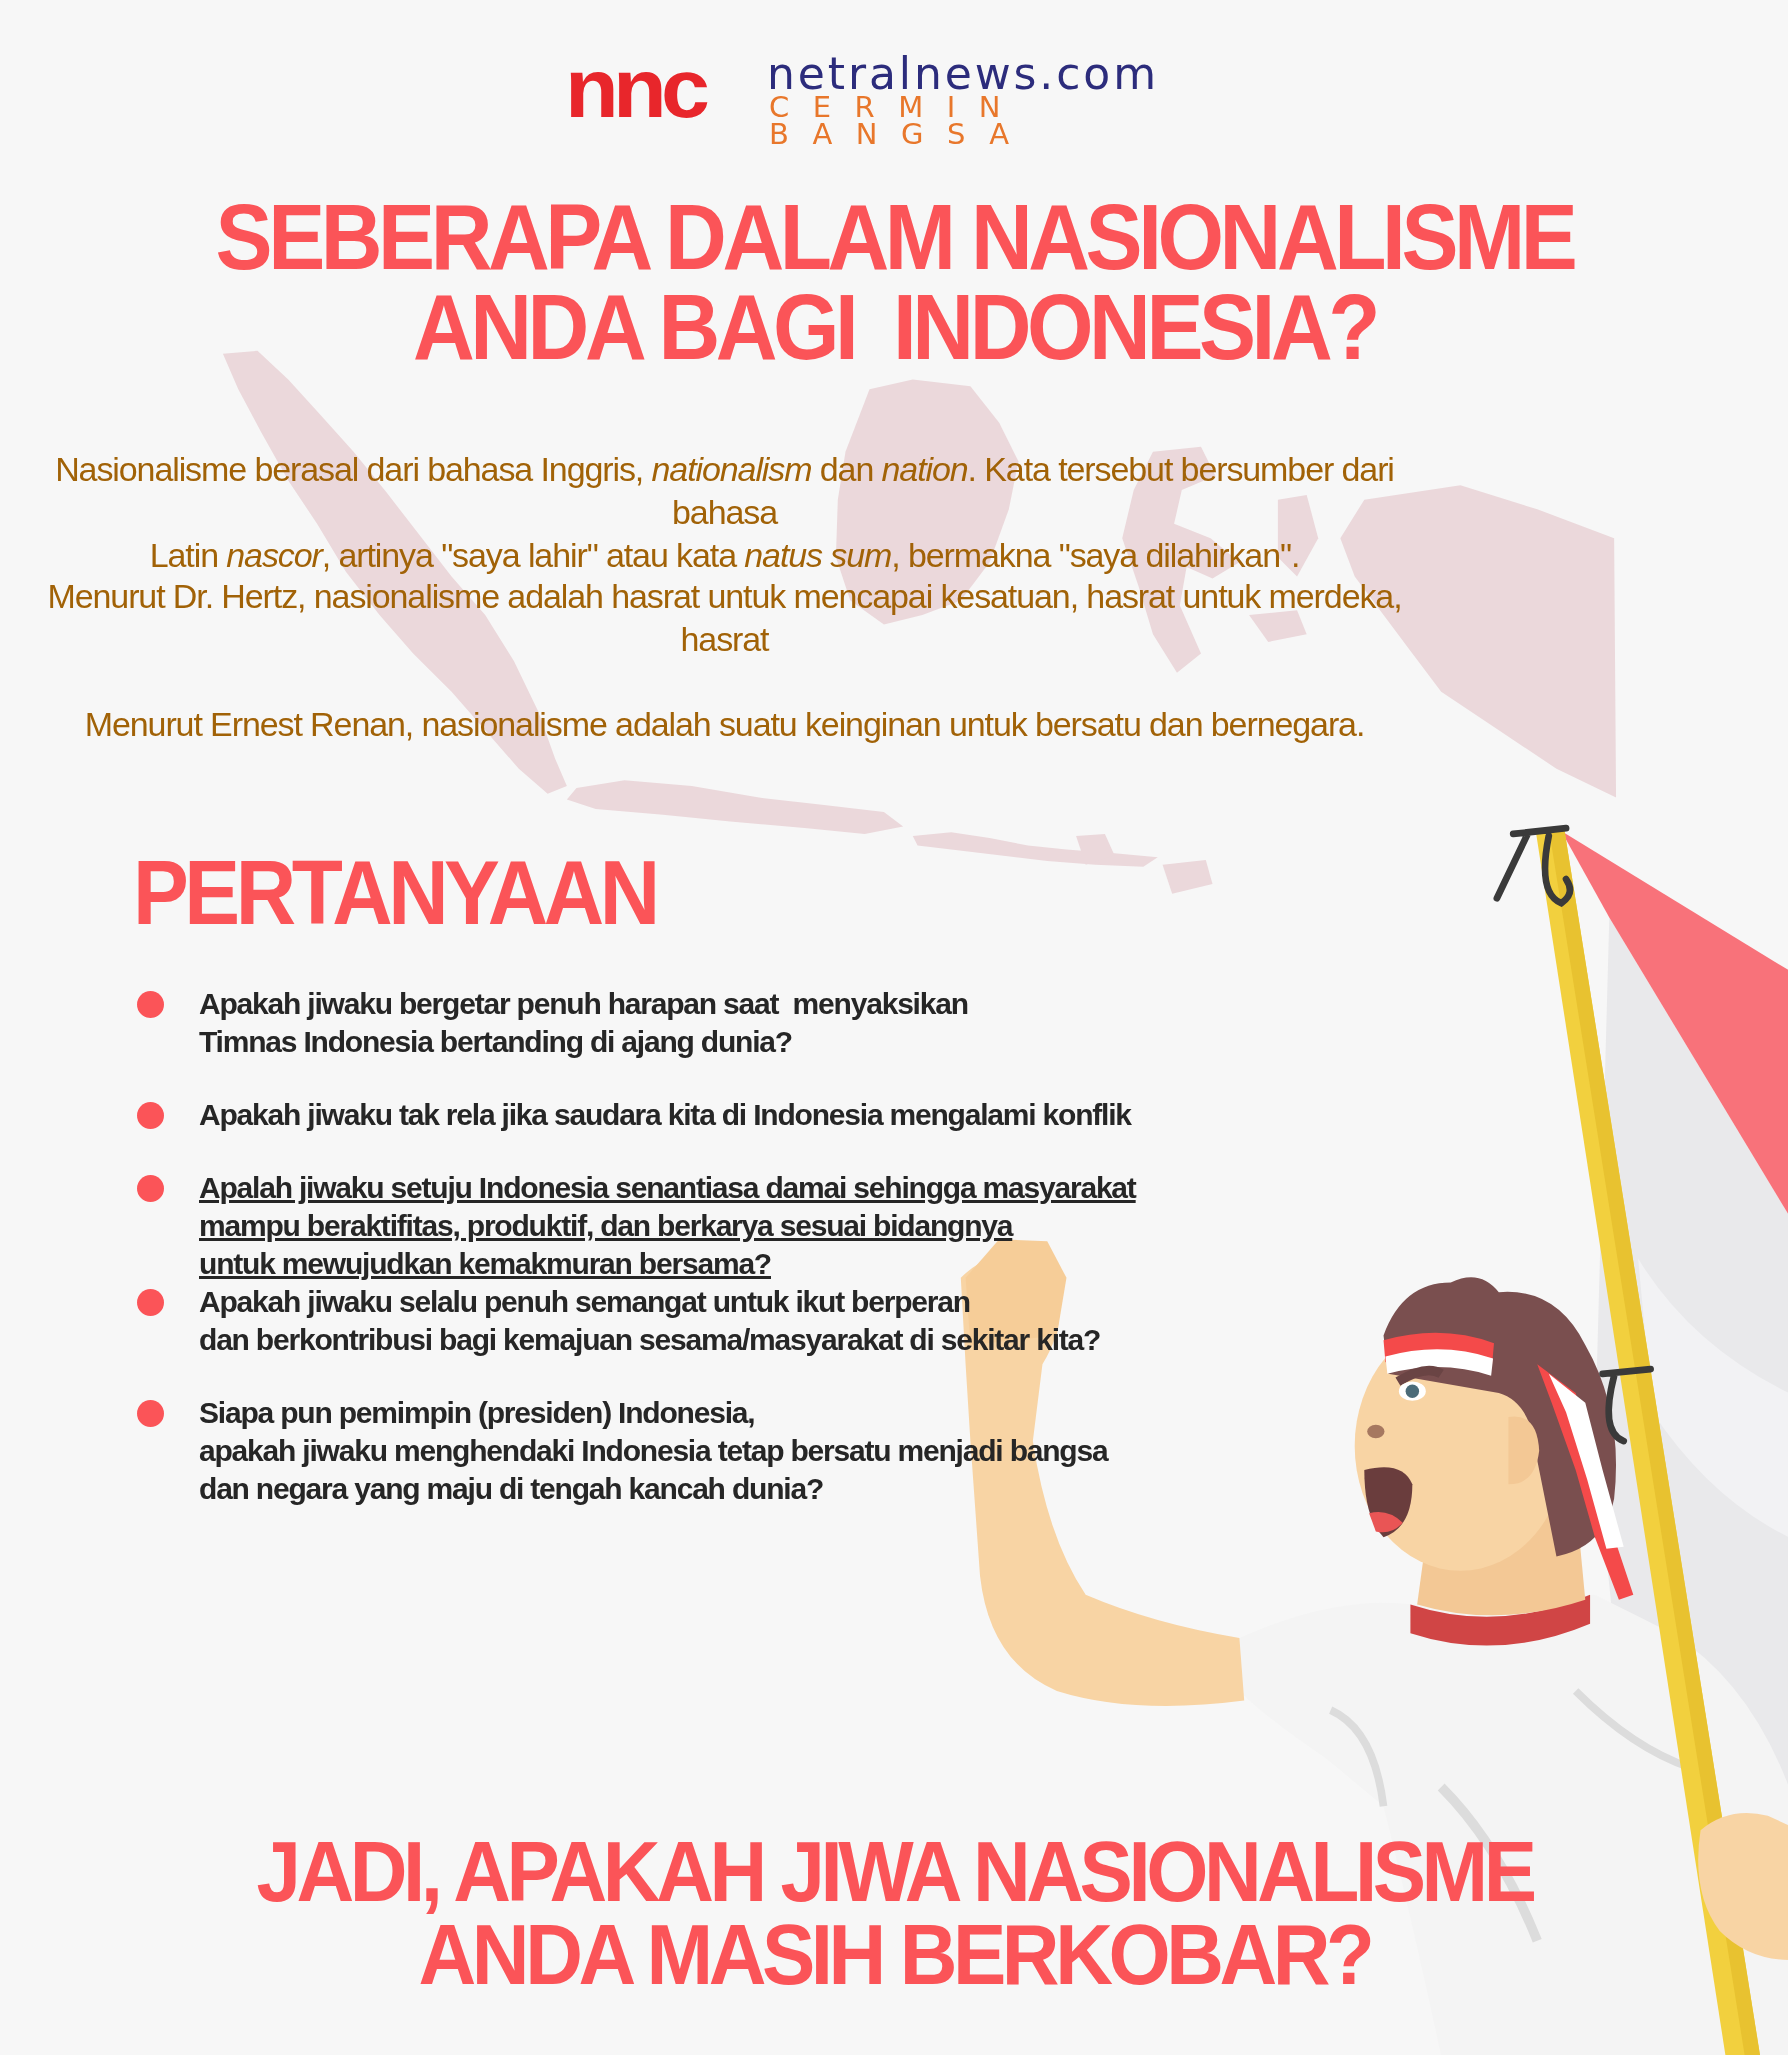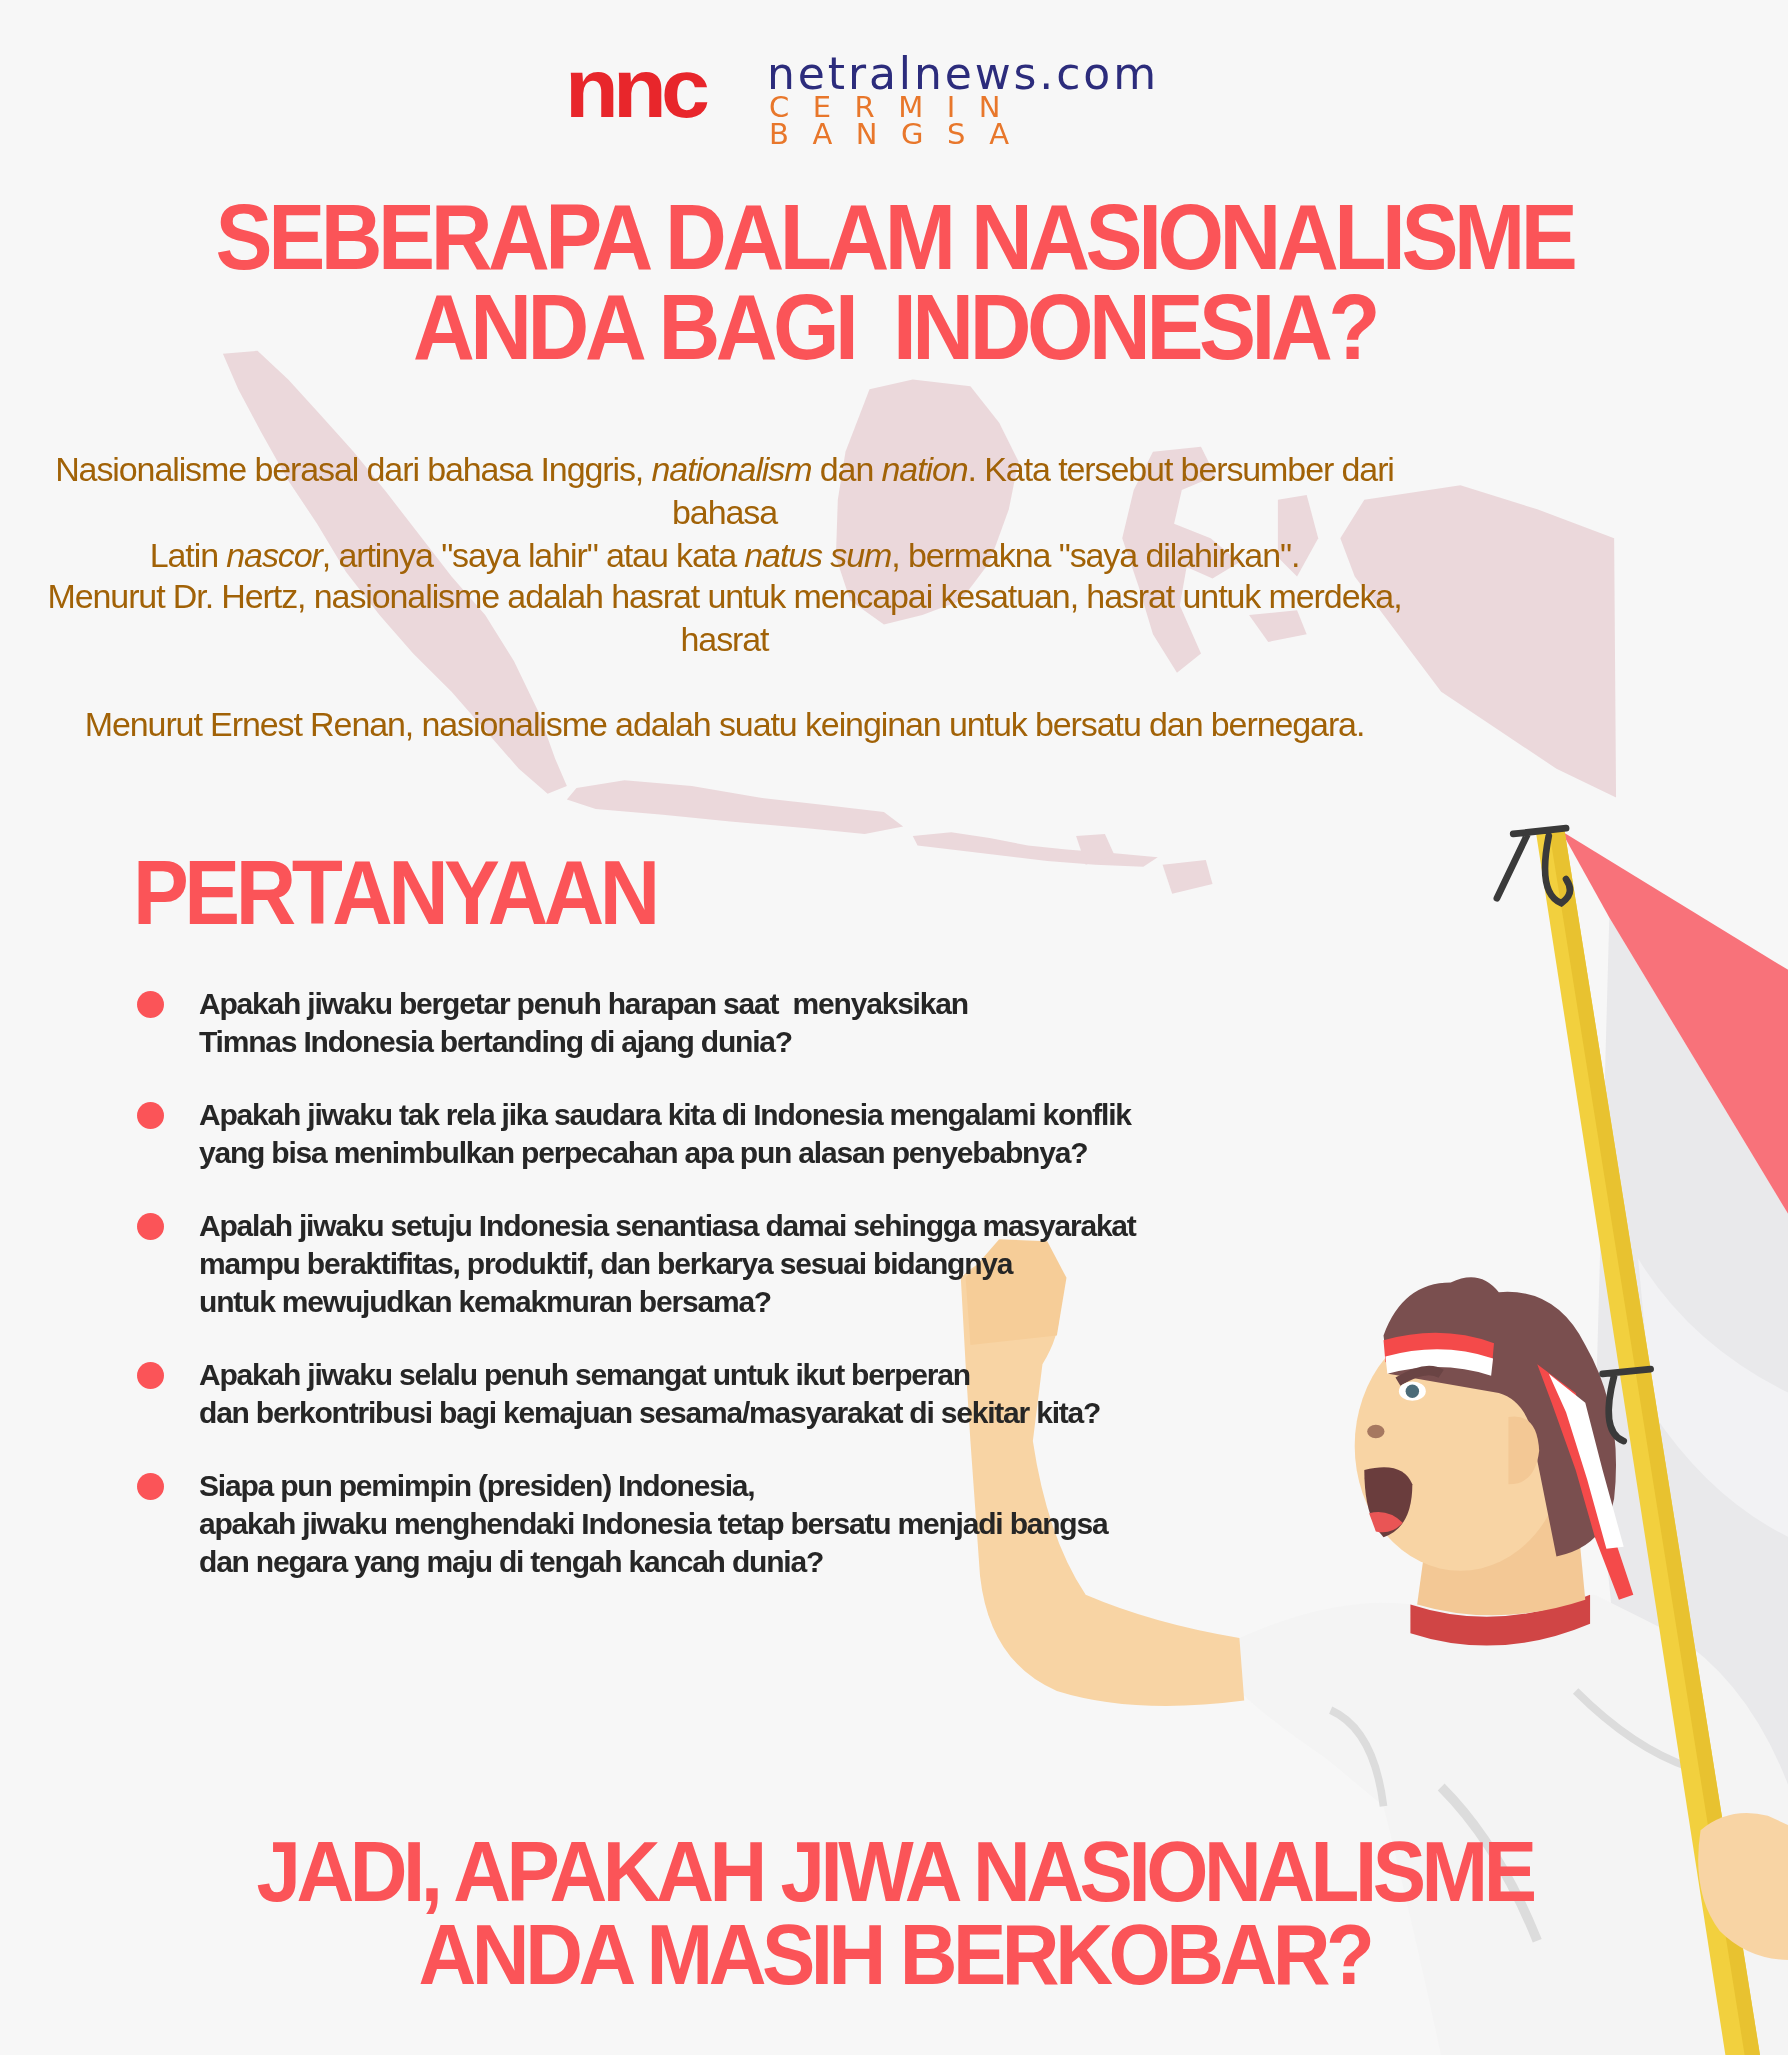--- a/index.html
+++ b/index.html
@@ -136,23 +136,22 @@
 
   <ul class="qlist">
     <li class="qitem" style="margin-bottom:35px;">
       <span class="qdot"></span>
       <span class="qline" style="white-space:pre;">Apakah jiwaku bergetar penuh harapan saat  menyaksikan</span>
       <span class="qline">Timnas Indonesia bertanding di ajang dunia?</span>
     </li>
     <li class="qitem" style="margin-bottom:35px;">
       <span class="qdot"></span>
       <span class="qline">Apakah jiwaku tak rela jika saudara kita di Indonesia mengalami konflik</span>
-      <span class="qline">yang bisa menimbulkan perpecahan apa pun alasan penyebabnya?</span>
     </li>
-    <li class="qitem" style="margin-bottom:35px;">
+    <li class="qitem" style="text-decoration:underline;">
       <span class="qdot"></span>
       <span class="qline">Apalah jiwaku setuju Indonesia senantiasa damai sehingga masyarakat</span>
       <span class="qline">mampu beraktifitas, produktif, dan berkarya sesuai bidangnya</span>
       <span class="qline">untuk mewujudkan kemakmuran bersama?</span>
     </li>
     <li class="qitem" style="margin-bottom:35px;">
       <span class="qdot"></span>
       <span class="qline">Apakah jiwaku selalu penuh semangat untuk ikut berperan</span>
       <span class="qline">dan berkontribusi bagi kemajuan sesama/masyarakat di sekitar kita?</span>
     </li>

